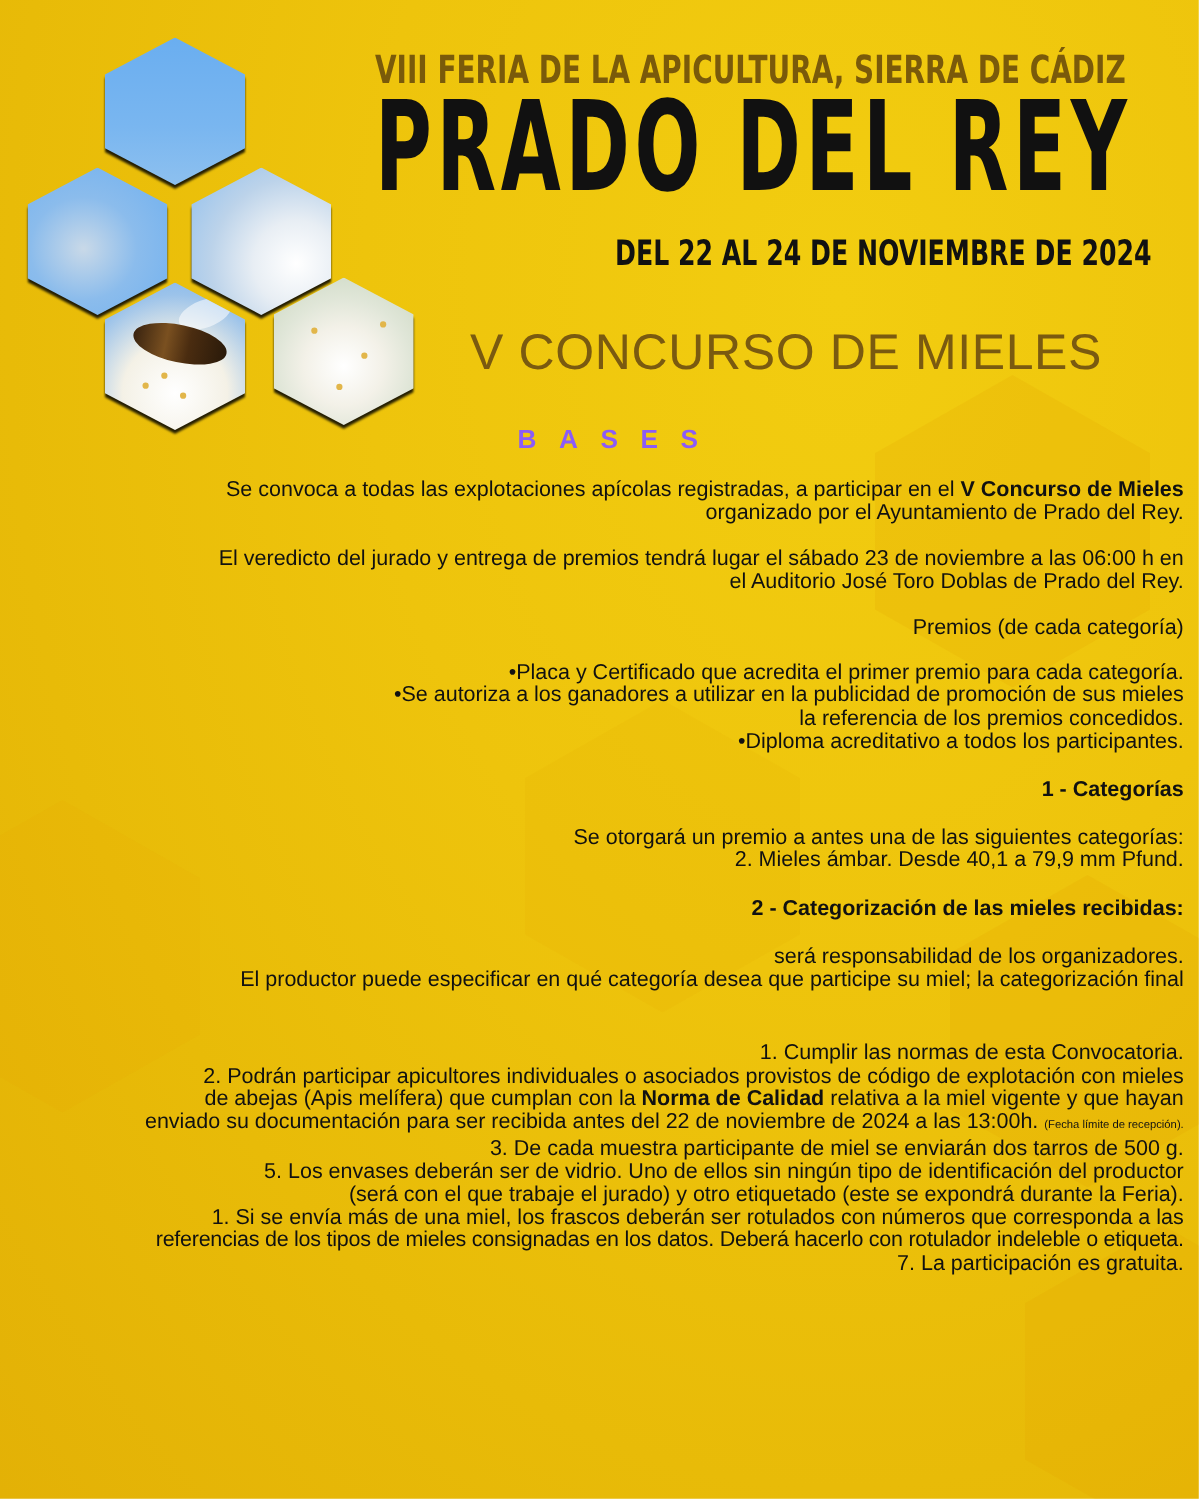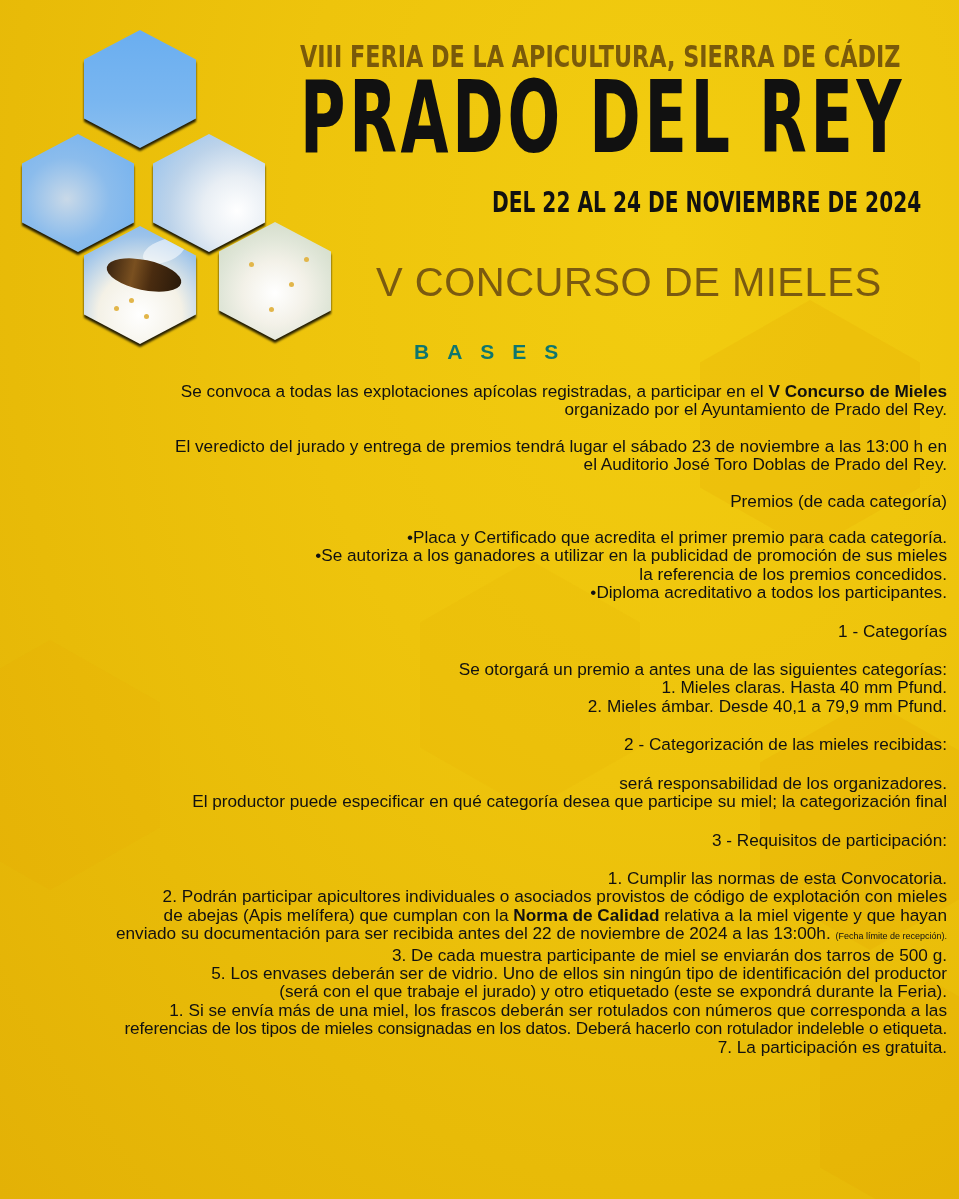--- a/index.html
+++ b/index.html
@@ -52,29 +52,29 @@
     font-family: "DejaVu Sans", sans-serif; font-weight:bold;
     font-size:28px; color:#111; white-space:nowrap;
     transform: scaleX(0.72); transform-origin:left top;
   }
   .contest {
     position:absolute; left:376px; top:260px;
     font-size:40px; color:#7a5a10; white-space:nowrap; letter-spacing:0.5px;
   }
   .bases {
     position:absolute; left:414px; top:340px;
-    font-size:21px; font-weight:bold; letter-spacing:18px; color:#0f766e;
+    font-size:21px; font-weight:bold; letter-spacing:18px; color:#8b5cf6;
   }
   .body {
     position:absolute; left:62px; top:382px; width:885px;
     font-size:17.2px; line-height:18.4px; color:#111;text-align:right;
   }
   .body p { margin:0; }
   .gap { height:18px; }
-  .h { font-weight:normal; }
+  .h { font-weight:bold; }
   .small { font-size:9px;margin-top:19px; }
   .b { font-weight:bold; }
 </style>
 </head>
 <body>
 
 <div class="bg-hex" style="left:700px; top:300px;"></div>
 <div class="bg-hex" style="left:420px; top:560px; opacity:0.6;"></div>
 <div class="bg-hex" style="left:760px; top:700px;"></div>
 <div class="bg-hex" style="left:-60px; top:640px; opacity:0.5;"></div>
@@ -114,42 +114,40 @@
 <div class="title-date">DEL 22 AL 24 DE NOVIEMBRE DE 2024</div>
 <div class="contest">V CONCURSO DE MIELES</div>
 <div class="bases">BASES</div>
 
 <div class="body">
   <p>
     <span>Se convoca a todas las explotaciones apícolas registradas, a participar en el </span><span class="b">V Concurso de Mieles</span>
   </p>
   <p>organizado por el Ayuntamiento de Prado del Rey.</p>
   <div class="gap"></div>
-  <p>El veredicto del jurado y entrega de premios tendrá lugar el sábado 23 de noviembre a las 13:00 h en</p>
+  <p>El veredicto del jurado y entrega de premios tendrá lugar el sábado 23 de noviembre a las 06:00 h en</p>
   <p>el Auditorio José Toro Doblas  de Prado del Rey.</p>
   <div class="gap"></div>
   <p>Premios (de cada categoría)</p>
   <div class="gap"></div>
   <p>•Placa y Certificado que acredita el primer premio para cada categoría.</p>
   <p>•Se autoriza a los ganadores a utilizar en la publicidad de promoción de sus mieles</p>
   <p>la referencia de los premios concedidos.</p>
   <p>•Diploma acreditativo a todos los participantes.</p>
   <div class="gap" style="height:20px"></div>
   <p class="h">1 - Categorías</p>
   <div class="gap" style="height:20px"></div>
   <p>Se otorgará un premio a antes una de las siguientes categorías:</p>
-  <p>1. Mieles claras. Hasta 40 mm Pfund.</p>
   <p>2. Mieles ámbar. Desde 40,1 a 79,9 mm Pfund.</p>
   <div class="gap" style="height:20px"></div>
   <p class="h">2 - Categorización de las mieles recibidas:</p>
   <div class="gap" style="height:20px"></div>
   <p>será responsabilidad de los organizadores.</p>
   <p>El productor puede especificar en qué categoría desea que participe su miel; la categorización final</p>
   <div class="gap" style="height:20px"></div>
-  <p class="h">3 - Requisitos de participación:</p>
   <div class="gap" style="height:20px"></div>
   <p>1. Cumplir las normas de esta Convocatoria.</p>
   <p>2. Podrán participar apicultores individuales o asociados provistos de código de explotación con mieles</p>
   <p>
     <span>de abejas (Apis melífera) que cumplan con la </span><span class="b">Norma de Calidad</span><span> relativa a la miel vigente y que hayan</span>
   </p>
   <p>
     <span>enviado su documentación para ser recibida antes del 22 de noviembre de 2024 a las 13:00h.</span> <span class="small">(Fecha límite de recepción).</span>
   </p>
   <p>3. De cada muestra participante de miel se enviarán dos tarros de 500 g.</p>

